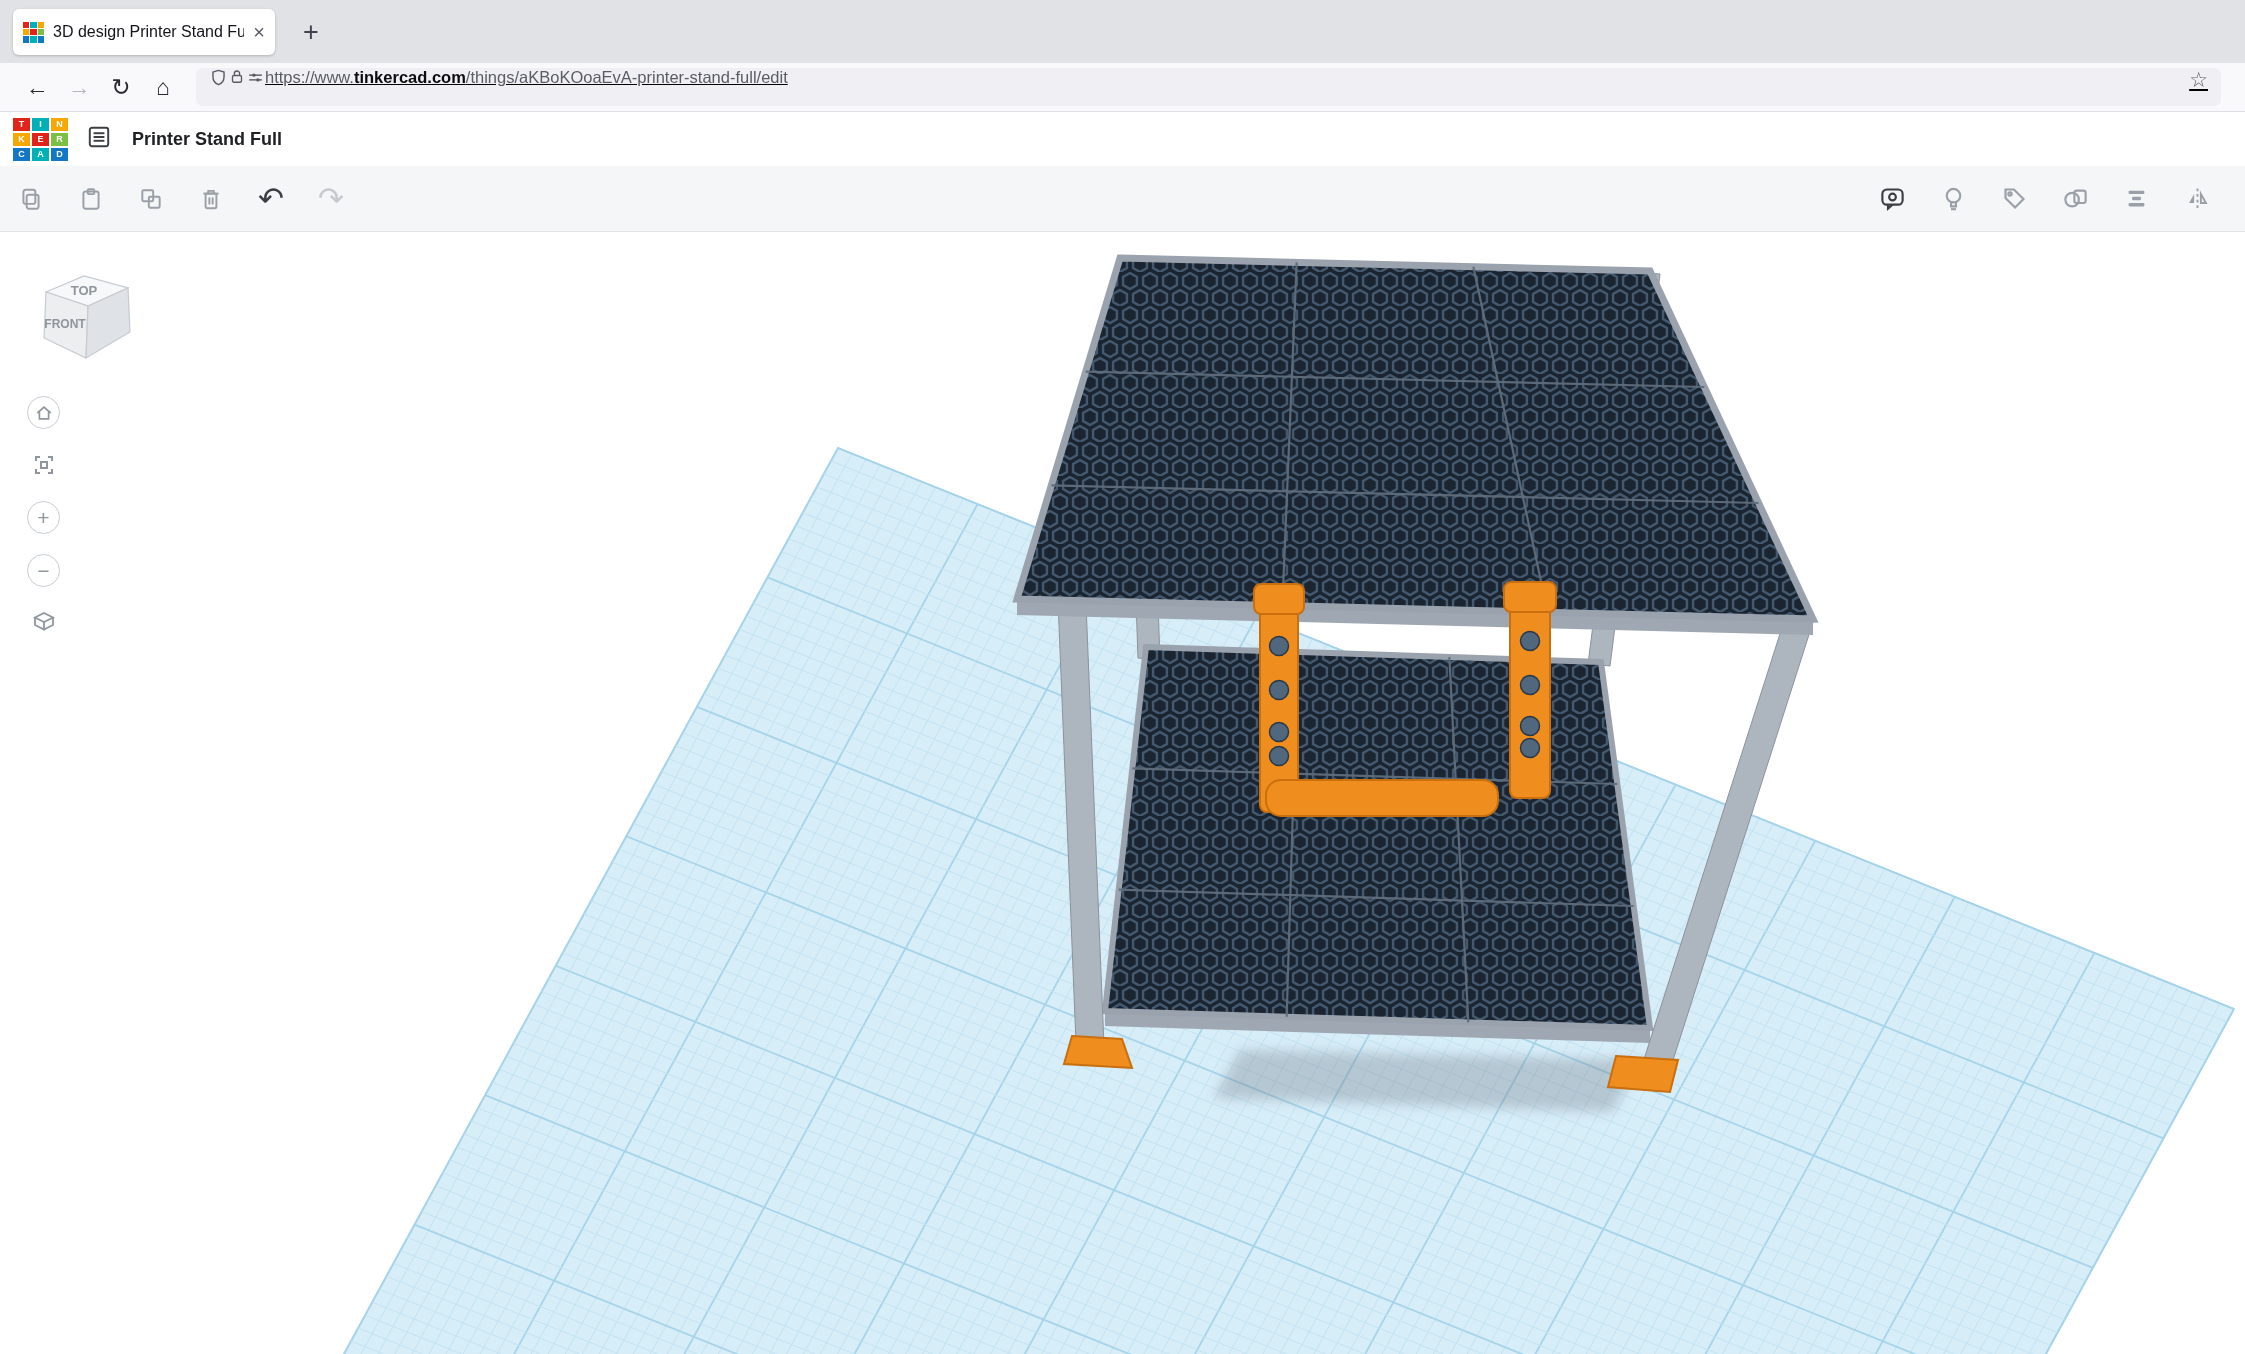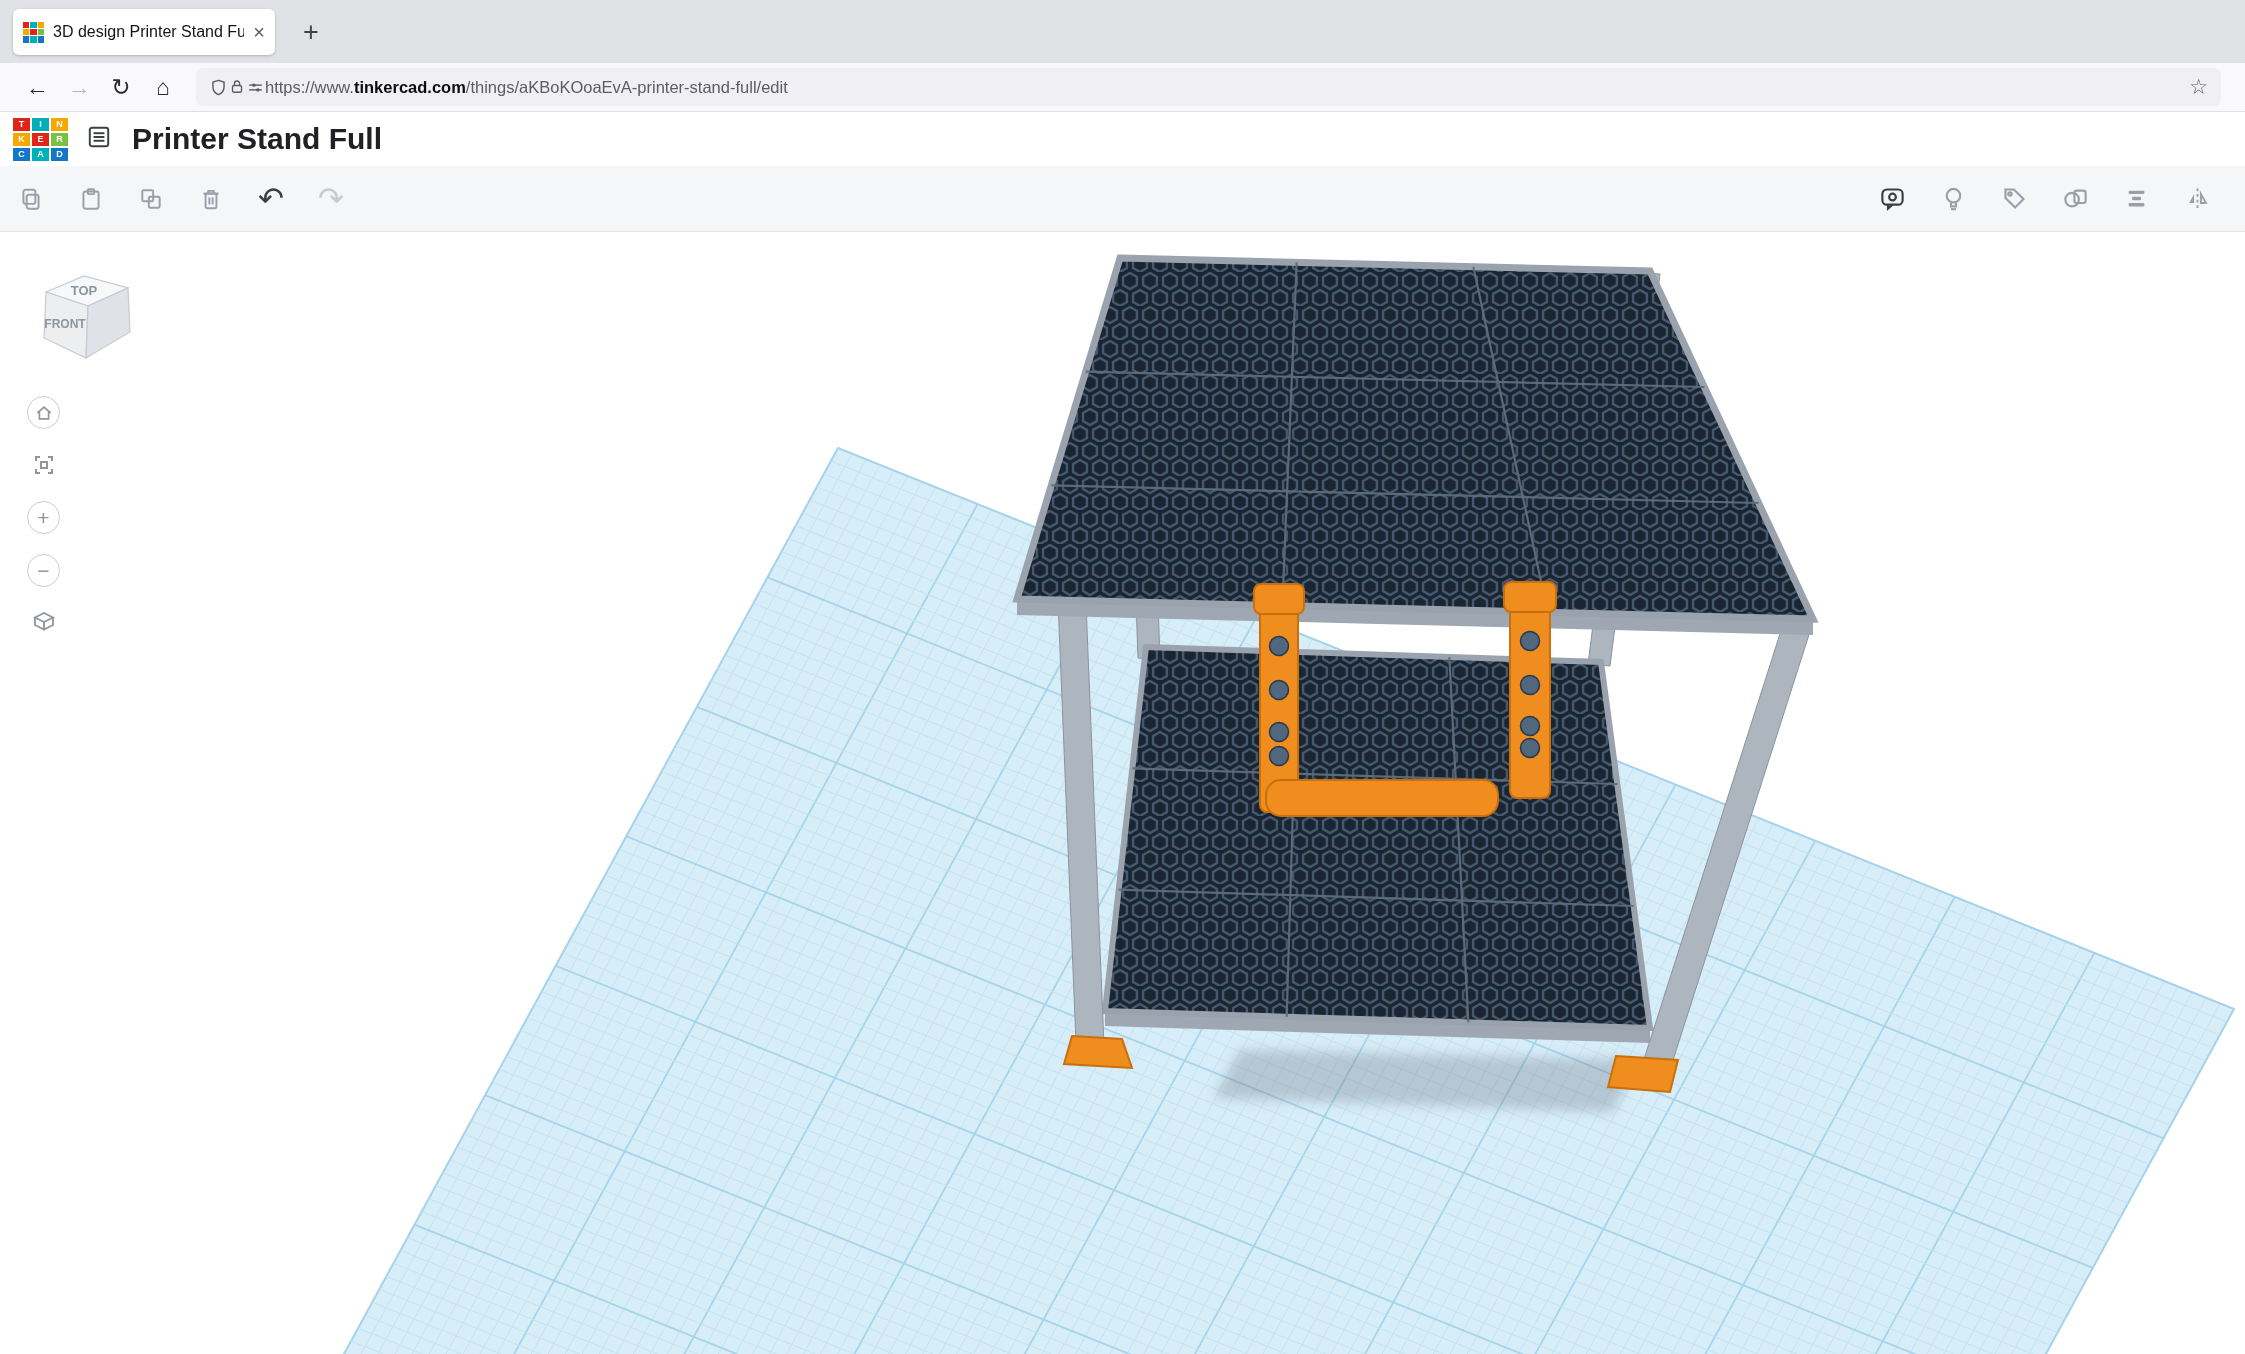--- a/index.html
+++ b/index.html
@@ -15,33 +15,33 @@
   .tab-close{color:#5b5b66;font-size:20px;line-height:1;flex:0 0 auto;}
   .newtab{position:absolute;left:292px;top:14px;width:38px;height:36px;display:flex;align-items:center;justify-content:center;
           font-size:27px;color:#42414d;border-radius:6px;}
 
   
   .navbar{position:absolute;top:63px;left:0;right:0;height:49px;background:#f9f9fb;border-bottom:1px solid #dfdfe4;
           display:flex;align-items:center;padding-left:16px;box-sizing:border-box;}
   .nav-glyph{width:42px;text-align:center;font-size:23px;color:#2a2a2e;flex:0 0 auto;}
   .nav-glyph.disabled{color:#b7b7c0;}
   .urlbar{flex:1;height:38px;margin-left:12px;margin-right:24px;background:#f0f0f4;border-radius:7px;
-          display:flex;align-items:center;padding:0 13px;box-sizing:border-box;}
+          display:flex;align-items:flex-start;padding:0 13px;box-sizing:border-box;text-decoration:underline;}
   .urlbar svg{flex:0 0 auto;}
   .url-text{flex:1;font-size:16.5px;color:#5b5b66;white-space:nowrap;overflow:hidden;}
   .url-text .domain{color:#0c0c0d;font-weight:600;}
   .star{font-size:21px;color:#5b5b66;flex:0 0 auto;}
 
   
   .appheader{position:absolute;top:112px;left:0;right:0;height:54px;background:#ffffff;display:flex;align-items:center;}
   .logo{display:grid;grid-template-columns:repeat(3,17px);grid-auto-rows:13px;gap:2px;margin-left:13px;flex:0 0 auto;}
   .logo div,.favicon div{display:flex;align-items:center;justify-content:center;color:#fff;font-weight:bold;font-size:9px;line-height:1;}
   .favicon div{font-size:4px;}
   .menu-icon{margin-left:18px;color:#3c4043;}
-  .doc-title{margin-left:20px;font-size:30px;font-weight:600;color:#202124;}
+  .doc-title{margin-left:20px;font-size:18px;font-weight:600;color:#202124;}
 
   
   .toolbar{position:absolute;top:166px;left:0;right:0;height:66px;background:#f5f6f7;border-bottom:1px solid #e3e4e6;
            display:flex;align-items:center;box-sizing:border-box;}
   .tb-icon{width:40px;height:44px;margin-left:20px;display:flex;align-items:center;justify-content:center;color:#9aa0a8;flex:0 0 auto;}
   .tb-icon.first{margin-left:11px;}
   .tb-glyph{font-size:31px;line-height:1;}
   .tb-dark{color:#3a3f45;}
   .tb-faint{color:#c6c9ce;}
   .tb-right{margin-left:auto;display:flex;align-items:center;padding-right:28px;}

